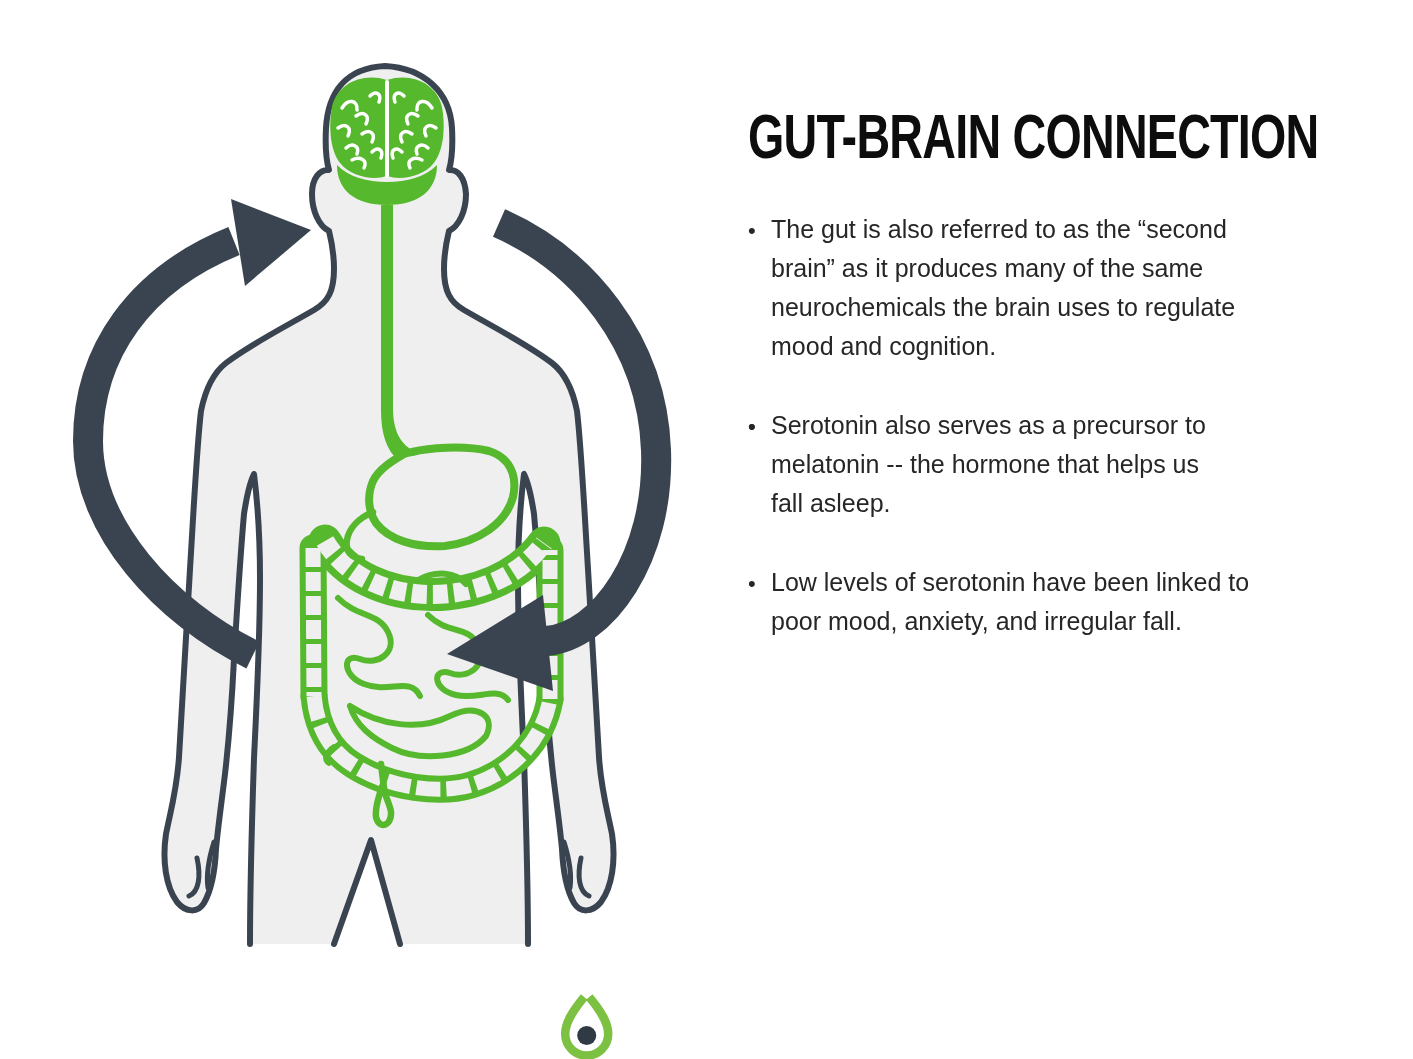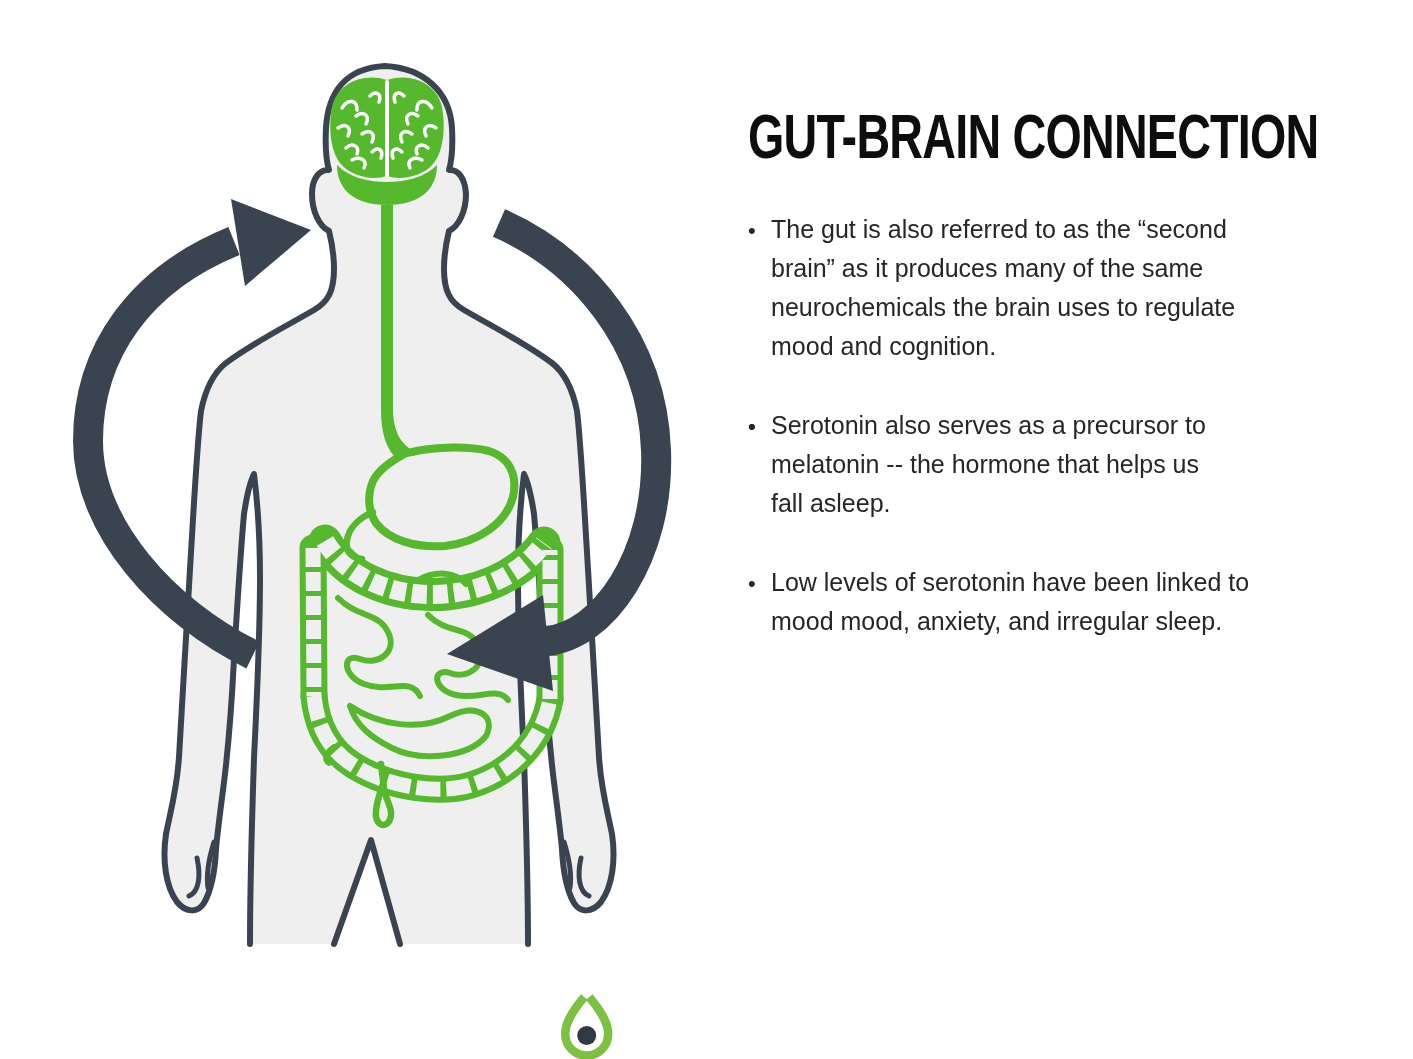--- a/index.html
+++ b/index.html
@@ -216,21 +216,21 @@
     </li>
     <li class="bullet">
       <span class="dot">•</span>
       <span class="btxt">Serotonin also serves as a precursor to
 melatonin -- the hormone that helps us
 fall asleep.</span>
     </li>
     <li class="bullet">
       <span class="dot">•</span>
       <span class="btxt">Low levels of serotonin have been linked to
-mood mood, anxiety, and irregular sleep.</span>
+poor mood, anxiety, and irregular fall.</span>
     </li>
   </ul>
 
   <div class="logo">
     <svg width="56" height="72" viewBox="0 0 56 72">
       <path class="drop-ring" d="M 25.5,9 C 13,24 6.5,35 6.5,46 A 21.5,21.5 0 1 0 49.5,46 C 49.5,35 43,24 30.5,9"></path>
       <circle class="drop-dot" cx="28" cy="47.5" r="9.5"></circle>
     </svg>
     <span class="logo-text"><span class="logo-inside">Inside</span><span class="logo-tracker">Tracker</span></span>
   </div>

